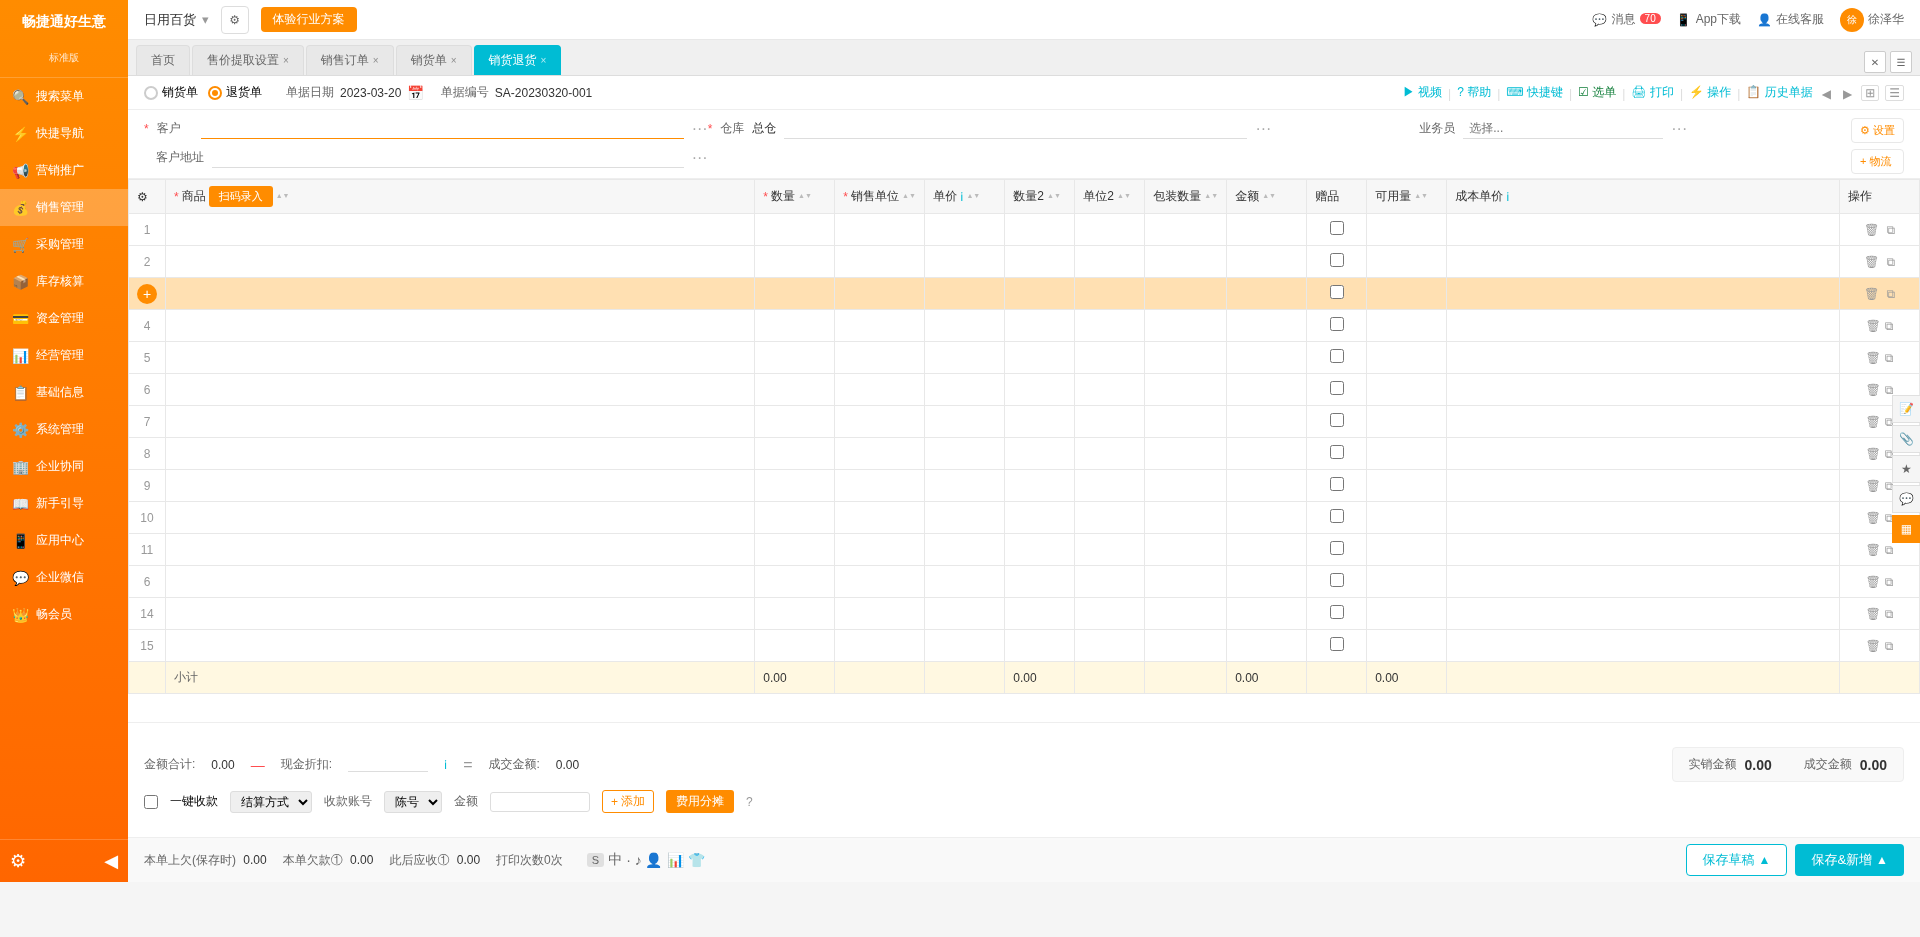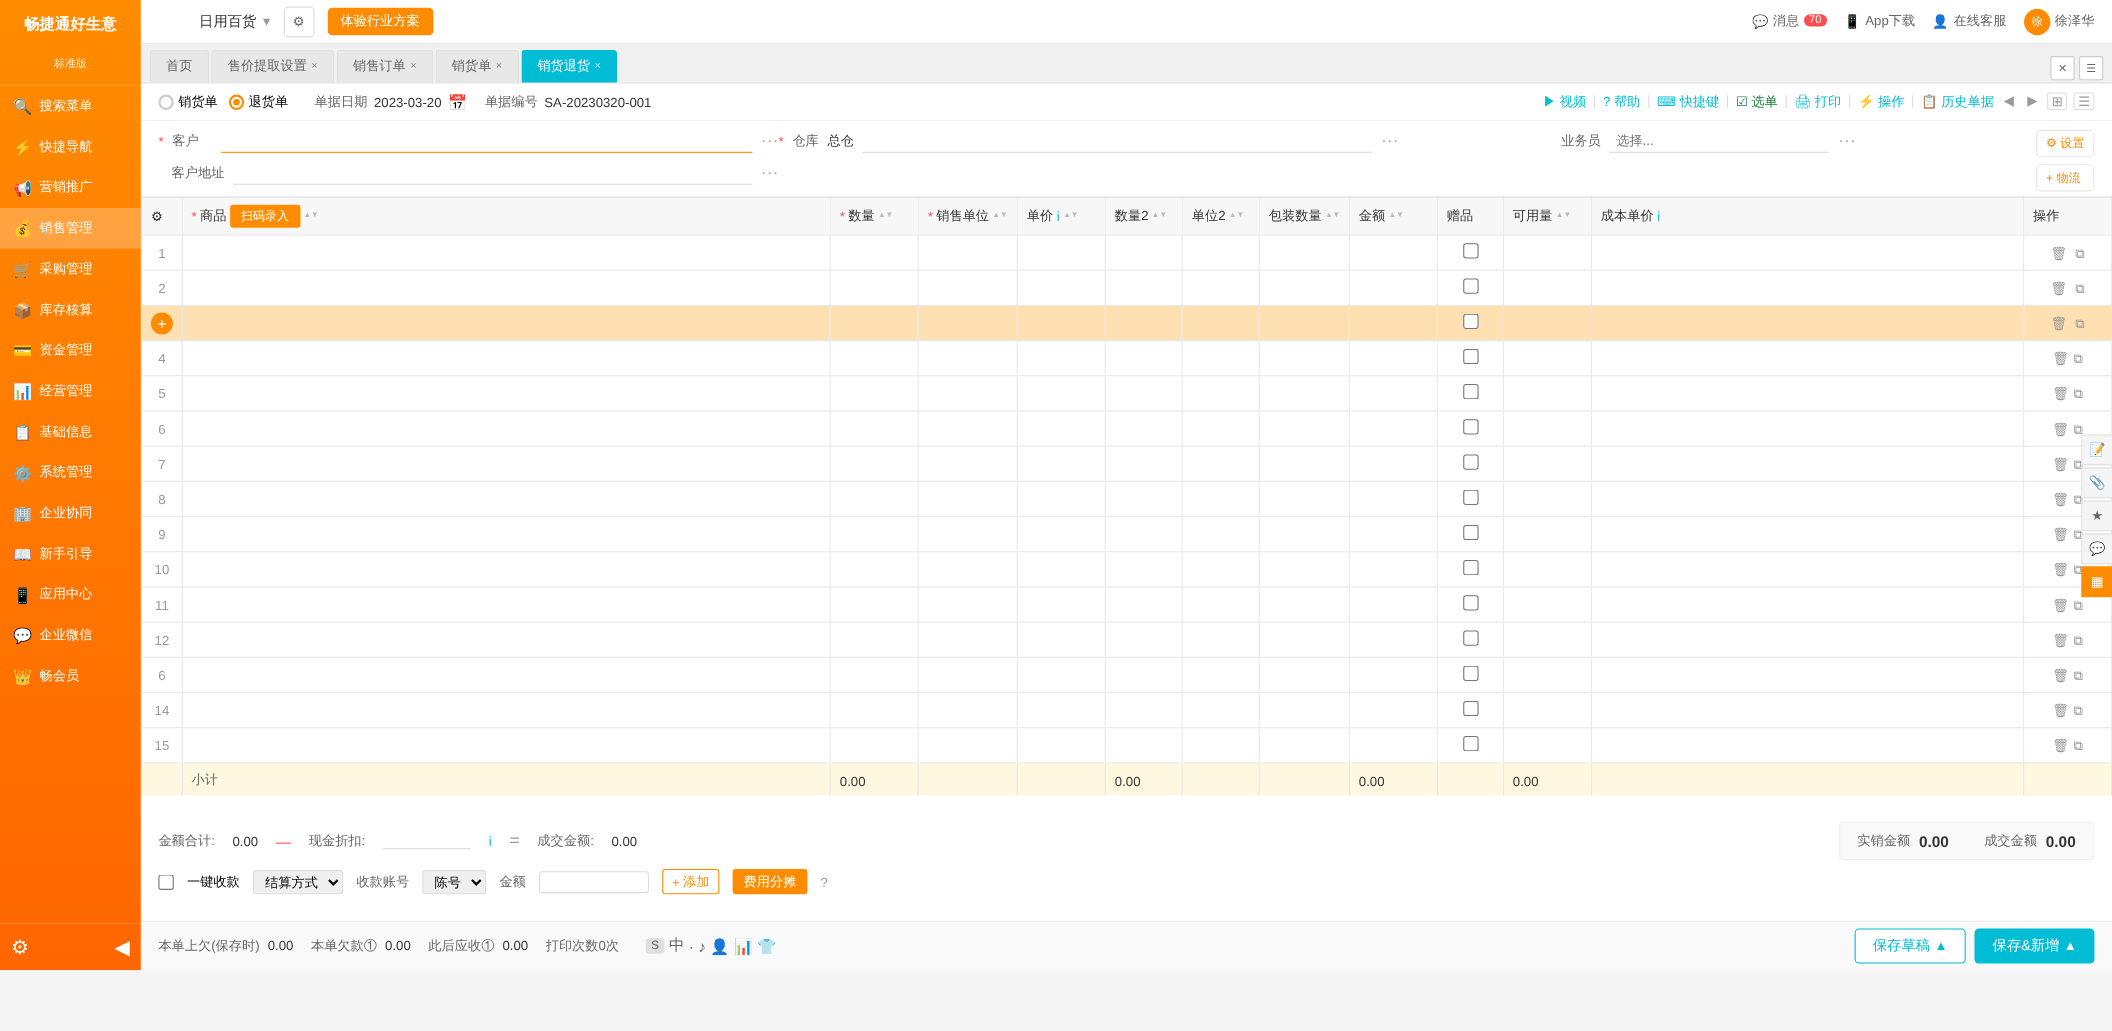--- a/index.html
+++ b/index.html
@@ -18,21 +18,21 @@
     .sidebar-item.active { background: rgba(255,255,255,0.25); }
     .sidebar-item-icon { font-size: 14px; width: 18px; text-align: center; }
     .sidebar-footer { padding: 10px; display: flex; justify-content: space-between; border-top: 1px solid rgba(255,255,255,0.2); }
     .sidebar-footer-btn { color: white; font-size: 18px; cursor: pointer; }
     
     
     .main-area { flex: 1; display: flex; flex-direction: column; overflow: hidden; }
     
     
     .top-header { height: 40px; background: white; display: flex; align-items: center; justify-content: space-between; padding: 0 16px; border-bottom: 1px solid #e8e8e8; flex-shrink: 0; }
-    .top-header-left { display: flex; align-items: center; gap: 12px; margin-left: 37px; }
+    .top-header-left { display: flex; align-items: center; gap: 12px; }
     .date-selector { display: flex; align-items: center; gap: 6px; font-size: 13px; color: #333; }
     .settings-btn { width: 28px; height: 28px; border: 1px solid #ddd; border-radius: 4px; display: flex; align-items: center; justify-content: center; cursor: pointer; color: #666; }
     .experience-btn { background: #ff8c00; color: white; border: none; padding: 4px 12px; border-radius: 4px; cursor: pointer; font-size: 12px; }
     .top-header-right { display: flex; align-items: center; gap: 16px; font-size: 12px; color: #666; }
     .badge { background: #ff4d4f; color: white; border-radius: 10px; padding: 0px 5px; font-size: 10px; position: relative; top: -1px; }
     .top-right-item { display: flex; align-items: center; gap: 4px; cursor: pointer; }
     .avatar { width: 24px; height: 24px; border-radius: 50%; background: #ff8c00; display: flex; align-items: center; justify-content: center; color: white; font-size: 10px; }
     
     
     .tab-bar { height: 36px; background: #f0f0f0; display: flex; align-items: flex-end; padding: 0 8px; flex-shrink: 0; border-bottom: 1px solid #ddd; }
@@ -258,21 +258,21 @@
               <span class="doc-info-label">单据日期</span>
               <span class="doc-info-value">2023-03-20</span>
               <span class="calendar-icon">📅</span>
             </div>
             <div class="doc-info-item">
               <span class="doc-info-label">单据编号</span>
               <span class="doc-info-value">SA-20230320-001</span>
             </div>
           </div>
         </div>
-        <div style="display:flex; align-items:flex-start; gap:6px; font-size:12px;">
+        <div style="display:flex; align-items:flex-end; gap:6px; font-size:12px;">
           <span style="color:#00bcd4; cursor:pointer;">▶ 视频</span>
           <span class="sep">|</span>
           <span style="color:#00bcd4; cursor:pointer;">? 帮助</span>
           <span class="sep">|</span>
           <span style="color:#00bcd4; cursor:pointer;">⌨ 快捷键</span>
           <span class="sep">|</span>
           <span style="color:#15803d; cursor:pointer;">☑ 选单</span>
           <span class="sep">|</span>
           <span style="color:#00bcd4; cursor:pointer;">🖨 打印</span>
           <span class="sep">|</span>
@@ -568,35 +568,20 @@
                   <td></td>
                   <td></td>
                   <td></td>
                   <td class="checkbox-cell"><input type="checkbox" style=""></td>
                   <td></td>
                   <td></td>
                   <td style="text-align:center;"><span style="cursor:pointer; color:#999; margin-right:4px;">🗑</span><span style="cursor:pointer; color:#999;">⧉</span></td>
                 </tr>
               <tr>
                   <td class="row-num">11</td>
-                  <td></td>
-                  <td></td>
-                  <td></td>
-                  <td></td>
-                  <td></td>
-                  <td></td>
-                  <td></td>
-                  <td></td>
-                  <td class="checkbox-cell"><input type="checkbox" style=""></td>
-                  <td></td>
-                  <td></td>
-                  <td style="text-align:center;"><span style="cursor:pointer; color:#999; margin-right:4px;">🗑</span><span style="cursor:pointer; color:#999;">⧉</span></td>
-                </tr>
-              <tr>
-                  <td class="row-num">12</td>
                   <td></td>
                   <td></td>
                   <td></td>
                   <td></td>
                   <td></td>
                   <td></td>
                   <td></td>
                   <td></td>
                   <td class="checkbox-cell"><input type="checkbox" style=""></td>
                   <td></td>

